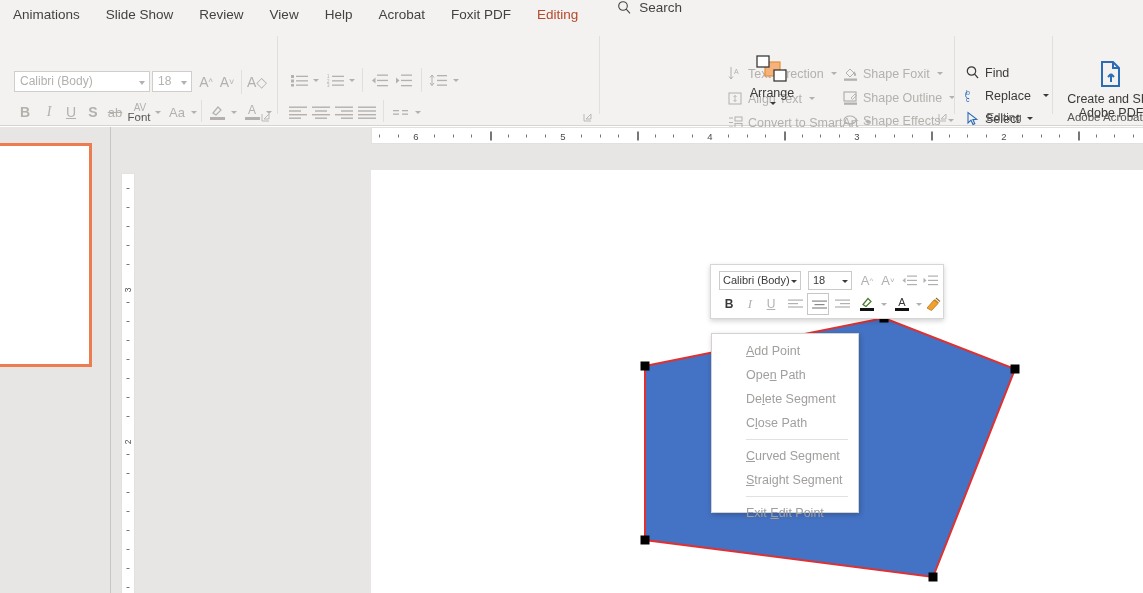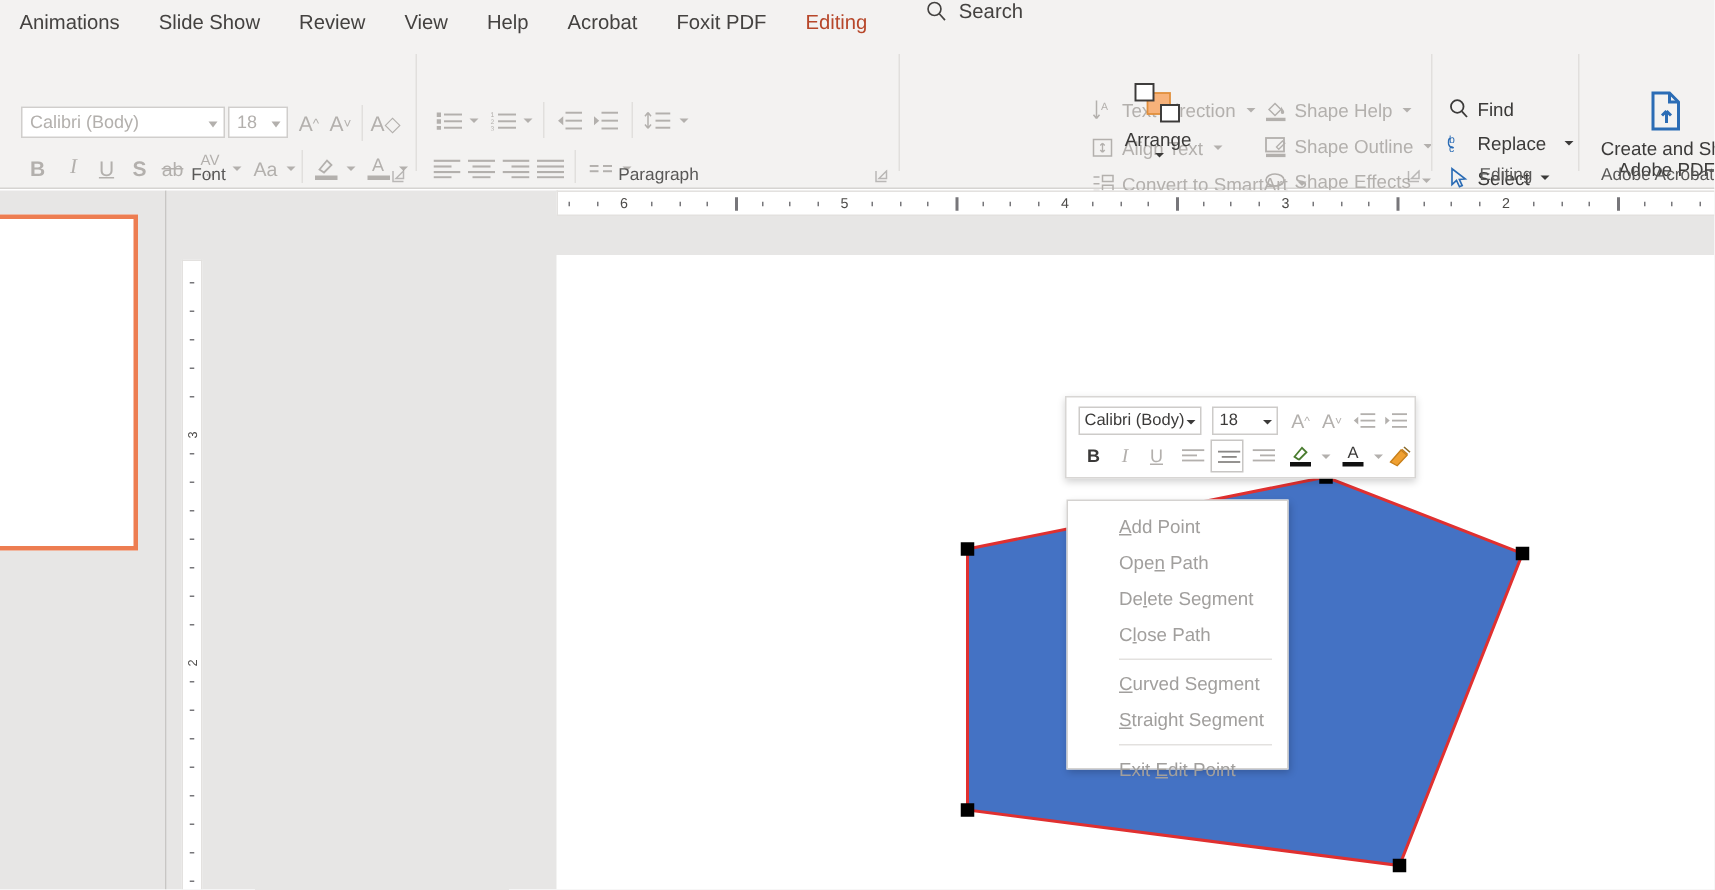--- a/index.html
+++ b/index.html
@@ -414,21 +414,20 @@
             <rect x="0" y="2" width="6" height="1.3" fill="#b3b0ad"></rect>
             <rect x="0" y="5.5" width="6" height="1.3" fill="#b3b0ad"></rect>
             <rect x="9" y="2" width="6" height="1.3" fill="#b3b0ad"></rect>
             <rect x="9" y="5.5" width="6" height="1.3" fill="#b3b0ad"></rect>
           </svg>
       </div>
       <div class="ic row2" style="left:134px;width:9px;height:20px">
           <span class="caret" style="border-top-color:#b3b0ad"></span>
         </div>
 
-      <div class="grp-label">Paragraph</div>
       <div class="dlg" style="right:8px">
         <svg width="9" height="9" viewBox="0 0 9 9">
             <path d="M1 1 v7 h7" fill="none" stroke="#8a8886" stroke-width="1"></path>
             <path d="M8 1 L8 6 L3 6 Z" fill="none" stroke="#8a8886" stroke-width="1"></path>
           </svg>
       </div>
       <div class="grp-sep" style="left:321px"></div>
     </div>
 
     <div class="grp" style="left:600px;width:355px">
@@ -445,21 +444,21 @@
         <span class="caret" style="margin-top:2px;border-top-color:#3b3a39"></span>
       </div>
 
 
       <div class="lblbtn" style="left:243px;top:36px">
         <svg width="15" height="15" viewBox="0 0 15 15">
             <path d="M3 7 L7 3 L11 7 L7 11 Z" fill="none" stroke="#b3b0ad" stroke-width="1"></path>
             <path d="M11 5 L13 8 Q13.5 10 12 10 Q10.5 10 11 8 Z" fill="#b3b0ad"></path>
             <rect x="1" y="12.5" width="13" height="2.3" fill="#b3b0ad"></rect>
           </svg>
-        <span>Shape Help</span>
+        <span>Shape Foxit</span>
           <span class="caret"></span>
       </div>
       <div class="lblbtn" style="left:243px;top:60px">
         <svg width="15" height="15" viewBox="0 0 15 15">
             <rect x="1" y="2" width="12" height="9" fill="none" stroke="#b3b0ad" stroke-width="1.2"></rect>
             <path d="M8 8 L12 4 L13.5 5.5 L9.5 9.5 Z" fill="none" stroke="#b3b0ad" stroke-width="0.9"></path>
             <rect x="1" y="12.5" width="13" height="2.3" fill="#b3b0ad"></rect>
           </svg>
         <span>Shape Outline</span>
           <span class="caret"></span>

